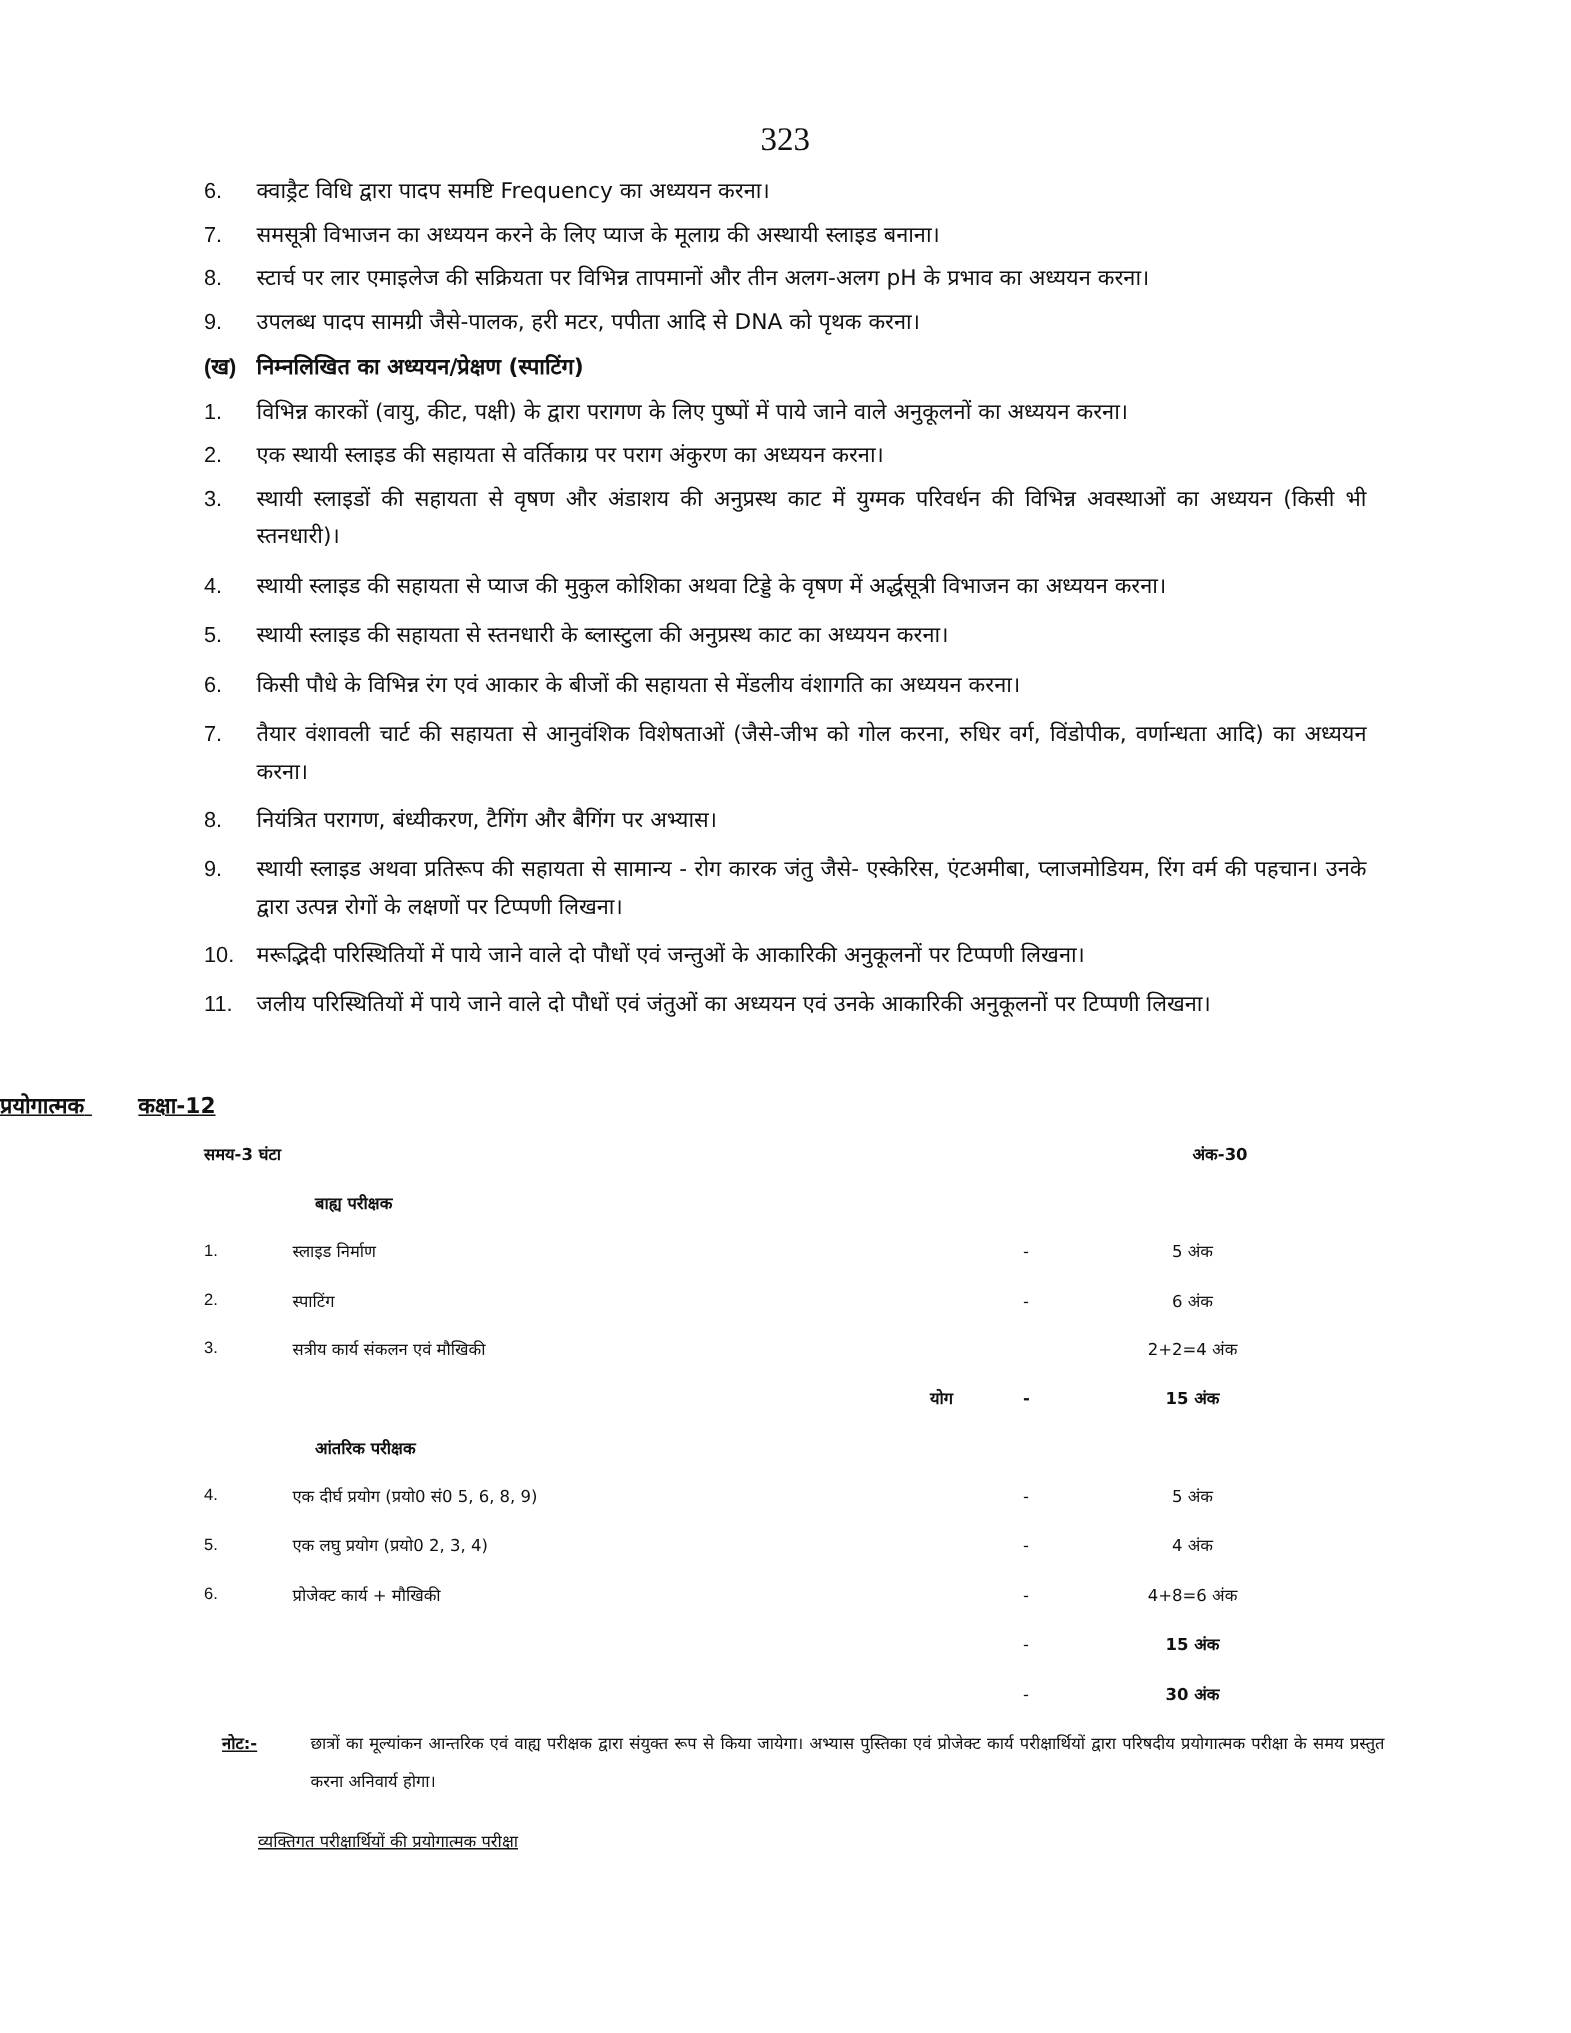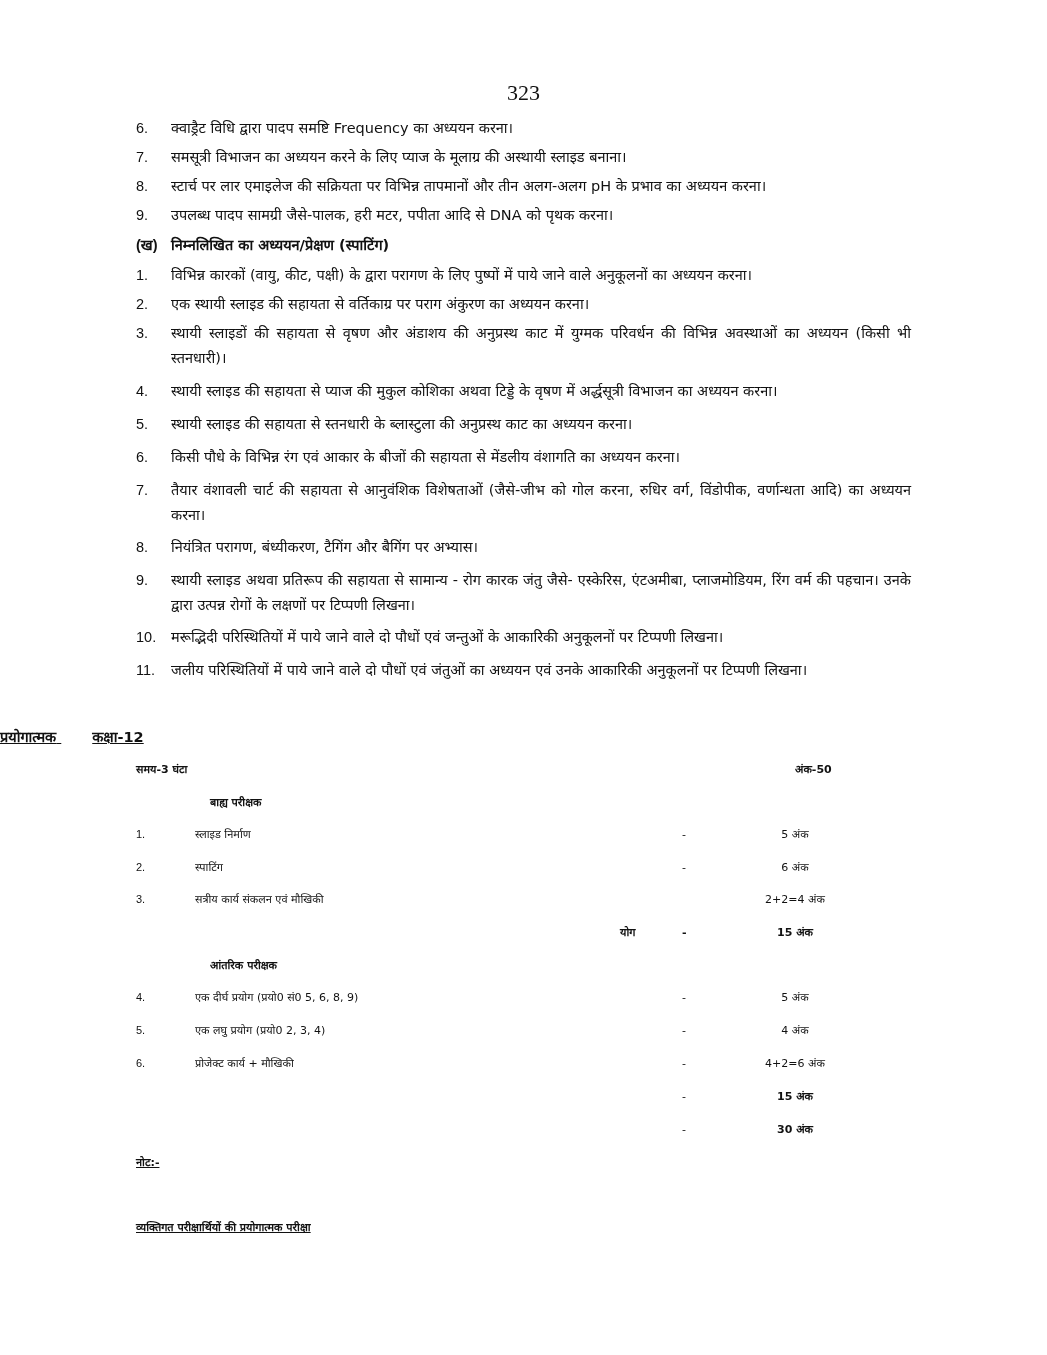--- a/index.html
+++ b/index.html
@@ -22,21 +22,21 @@
   }
   .center-title span { text-decoration: underline; }
   .center-title .gap { display: inline-block; width: 36px; text-decoration: underline; }
   .abs { position: absolute; font-size: 11px; line-height: 25px; }
   .mark-row .label { position: absolute; left: 195px; }
   .mark-row .num2 { position: absolute; left: 136px; font-family: "Liberation Sans", sans-serif; }
   .dash { position: absolute; left: 682px; }
   .marks { position: absolute; left: 730px; width: 130px; text-align: center; }
   .note-label { position: absolute; left: 136px; font-weight: bold; text-decoration: underline; }
   .note-text { position: absolute; left: 195px; width: 716px; text-align: justify; }
-  .heading-u { font-weight: bold; text-decoration: underline; }
+  .heading-u { font-weight: normal; text-decoration: underline; margin-left: 36px; }
 </style>
 </head>
 <body>
 
 <div class="page-number">323</div>
 
 <div class="row" style="top:116px">
   <span class="num">6.</span>
   <div class="txt">क्वाड्रैट विधि द्वारा पादप समष्टि Frequency का अध्ययन करना।</div>
 </div>
@@ -101,21 +101,21 @@
 <div class="row" style="top:658px">
   <span class="num">11.</span>
   <div class="txt">जलीय परिस्थितियों में पाये जाने वाले दो पौधों एवं जंतुओं का अध्ययन एवं उनके आकारिकी अनुकूलनों पर टिप्पणी लिखना।</div>
 </div>
 
 <div class="center-title">
   <span>प्रयोगात्मक</span><span class="gap">&nbsp;</span><span>कक्षा-12</span>
 </div>
 
 <div class="abs bold" style="top:757px; left:136px">समय-3 घंटा</div>
-<div class="abs bold" style="top:757px; left:795px">अंक-50</div>
+<div class="abs bold" style="top:757px; left:795px">अंक-30</div>
 
 <div class="abs bold" style="top:790px; left:210px">बाह्य परीक्षक</div>
 
 <div class="abs mark-row" style="top:822px; left:0; width:1047px; height:25px">
   <span class="num2">1.</span>
   <span class="label">स्लाइड निर्माण</span>
   <span class="dash">-</span>
   <span class="marks">5 अंक</span>
 </div>
 <div class="abs mark-row" style="top:855px; left:0; width:1047px; height:25px">
@@ -147,28 +147,29 @@
 <div class="abs mark-row" style="top:1018px; left:0; width:1047px; height:25px">
   <span class="num2">5.</span>
   <span class="label">एक लघु प्रयोग (प्रयो0 2, 3, 4)</span>
   <span class="dash">-</span>
   <span class="marks">4 अंक</span>
 </div>
 <div class="abs mark-row" style="top:1051px; left:0; width:1047px; height:25px">
   <span class="num2">6.</span>
   <span class="label">प्रोजेक्ट कार्य + मौखिकी</span>
   <span class="dash">-</span>
-  <span class="marks">4+2=6 अंक</span>
+  <span class="marks">4+8=6 अंक</span>
 </div>
 <div class="abs mark-row bold" style="top:1084px; left:0; width:1047px; height:25px">
   <span class="dash" style="font-weight:normal">-</span>
   <span class="marks">15 अंक</span>
 </div>
 <div class="abs mark-row bold" style="top:1117px; left:0; width:1047px; height:25px">
   <span class="dash" style="font-weight:normal">-</span>
   <span class="marks">30 अंक</span>
 </div>
 
-<div class="abs" style="top:1150px; left:0; width:975px; height:55px">
+<div class="abs" style="top:1150px; left:12px; width:975px; height:55px">
   <span class="note-label">नोट:-</span>
+  <div class="note-text">छात्रों का मूल्यांकन आन्तरिक एवं वाह्य परीक्षक द्वारा संयुक्त रूप से किया जायेगा। अभ्यास पुस्तिका एवं प्रोजेक्ट कार्य परीक्षार्थियों द्वारा परिषदीय प्रयोगात्मक परीक्षा के समय प्रस्तुत करना अनिवार्य होगा।</div>
 </div>
 
 <div class="abs heading-u" style="top:1215px; left:136px">व्यक्तिगत परीक्षार्थियों की प्रयोगात्मक परीक्षा</div>
 
 </body></html>

